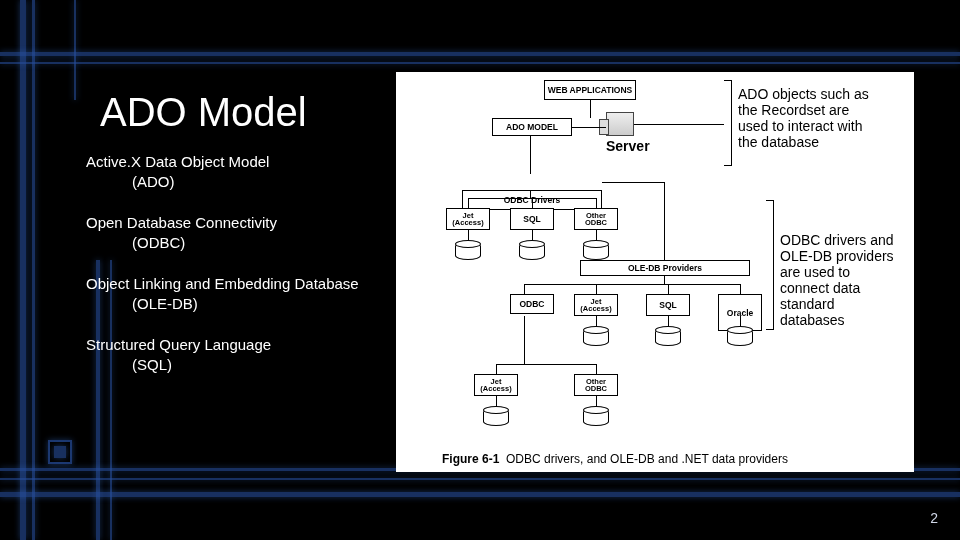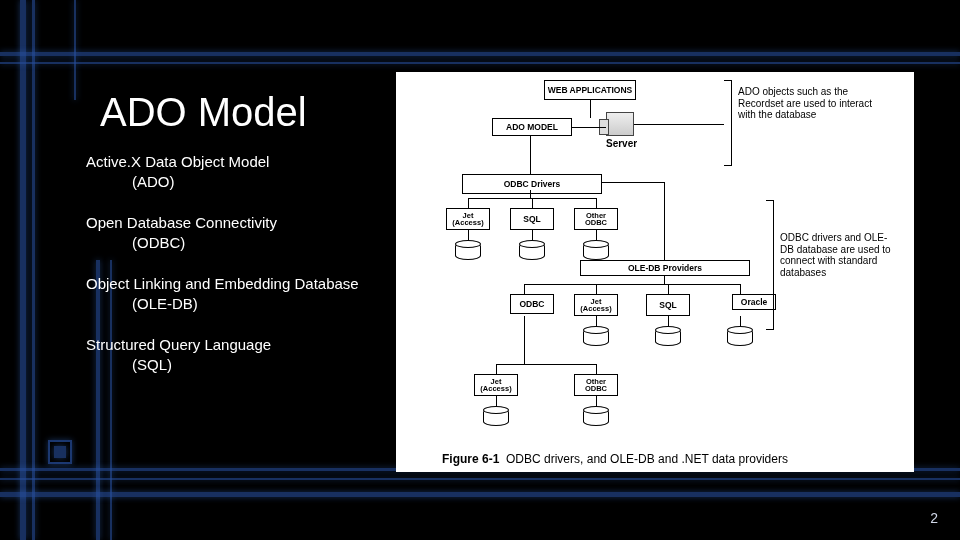--- a/index.html
+++ b/index.html
@@ -76,21 +76,21 @@
   .dline { position: absolute; background: #000; }
   .dbrace {
     position: absolute;
     border-right: 1.5px solid #000;
     border-top: 1.5px solid #000;
     border-bottom: 1.5px solid #000;
     width: 8px;
   }
   .dnote {
     position: absolute;
-    font-size: 10px;
+    font-size: 14px;
     line-height: 1.15;
     color: #000;
   }
   .cyl {
     position: absolute;
     width: 26px;
     height: 18px;
     border: 1px solid #000;
     border-radius: 50% / 25%;
     background: #fff;
@@ -181,21 +181,21 @@
   <div class="server" style="left:210px;top:40px"></div>
   <div class="dnote" style="left:210px;top:66px;font-weight:600">Server</div>
   <div class="dline" style="left:176px;top:55px;width:34px;height:1px"></div>
   <div class="dline" style="left:238px;top:52px;width:90px;height:1px"></div>
 
   <div class="dbrace" style="left:328px;top:8px;height:86px"></div>
   <div class="dnote" style="left:342px;top:14px;width:140px">ADO objects such as the Recordset are used to interact with the database</div>
 
   <div class="dline" style="left:134px;top:64px;width:1px;height:38px"></div>
 
-  <div class="dbox" style="left:66px;top:102px;width:140px;height:20px">ODBC Drivers</div>
+  <div class="dbox" style="left:66px;top:118px;width:140px;height:20px">ODBC Drivers</div>
 
   <div class="dline" style="left:72px;top:126px;width:128px;height:1px"></div>
   <div class="dline" style="left:134px;top:118px;width:1px;height:8px"></div>
   <div class="dline" style="left:72px;top:126px;width:1px;height:10px"></div>
   <div class="dline" style="left:136px;top:126px;width:1px;height:10px"></div>
   <div class="dline" style="left:200px;top:126px;width:1px;height:10px"></div>
 
   <div class="dbox" style="left:50px;top:136px;width:44px;height:22px;font-size:7.5px;line-height:1">Jet (Access)</div>
   <div class="dbox" style="left:114px;top:136px;width:44px;height:22px">SQL</div>
   <div class="dbox" style="left:178px;top:136px;width:44px;height:22px;font-size:7.5px;line-height:1">Other ODBC</div>
@@ -214,21 +214,21 @@
   <div class="dline" style="left:128px;top:212px;width:216px;height:1px"></div>
   <div class="dline" style="left:268px;top:204px;width:1px;height:8px"></div>
   <div class="dline" style="left:128px;top:212px;width:1px;height:10px"></div>
   <div class="dline" style="left:200px;top:212px;width:1px;height:10px"></div>
   <div class="dline" style="left:272px;top:212px;width:1px;height:10px"></div>
   <div class="dline" style="left:344px;top:212px;width:1px;height:10px"></div>
 
   <div class="dbox" style="left:114px;top:222px;width:44px;height:20px">ODBC</div>
   <div class="dbox" style="left:178px;top:222px;width:44px;height:22px;font-size:7.5px;line-height:1">Jet (Access)</div>
   <div class="dbox" style="left:250px;top:222px;width:44px;height:22px">SQL</div>
-  <div class="dbox" style="left:336px;top:222px;width:44px;height:16px">Oracle</div>
+  <div class="dbox" style="left:322px;top:222px;width:44px;height:37px">Oracle</div>
 
   <div class="dline" style="left:200px;top:244px;width:1px;height:10px"></div>
   <div class="dline" style="left:272px;top:244px;width:1px;height:10px"></div>
   <div class="dline" style="left:344px;top:244px;width:1px;height:10px"></div>
   <div class="cyl" style="left:187px;top:256px"></div>
   <div class="cyl" style="left:259px;top:256px"></div>
   <div class="cyl" style="left:331px;top:256px"></div>
 
   <div class="dline" style="left:128px;top:244px;width:1px;height:48px"></div>
   <div class="dline" style="left:100px;top:292px;width:100px;height:1px"></div>
@@ -237,21 +237,21 @@
 
   <div class="dbox" style="left:78px;top:302px;width:44px;height:22px;font-size:7.5px;line-height:1">Jet (Access)</div>
   <div class="dbox" style="left:178px;top:302px;width:44px;height:22px;font-size:7.5px;line-height:1">Other ODBC</div>
 
   <div class="dline" style="left:100px;top:324px;width:1px;height:10px"></div>
   <div class="dline" style="left:200px;top:324px;width:1px;height:10px"></div>
   <div class="cyl" style="left:87px;top:336px"></div>
   <div class="cyl" style="left:187px;top:336px"></div>
 
   <div class="dbrace" style="left:370px;top:128px;height:130px"></div>
-  <div class="dnote" style="left:384px;top:160px;width:120px">ODBC drivers and OLE-DB database are used to connect with standard databases</div>
+  <div class="dnote" style="left:384px;top:160px;width:120px">ODBC drivers and OLE-DB providers are used to connect data standard databases</div>
 
   <div class="caption">
     <b>Figure 6-1</b>
     &nbsp;<span>ODBC drivers, and OLE-DB and .NET data providers</span>
   </div>
 </div>
 
 <div class="pagenum">2</div>
 
 </body></html>

